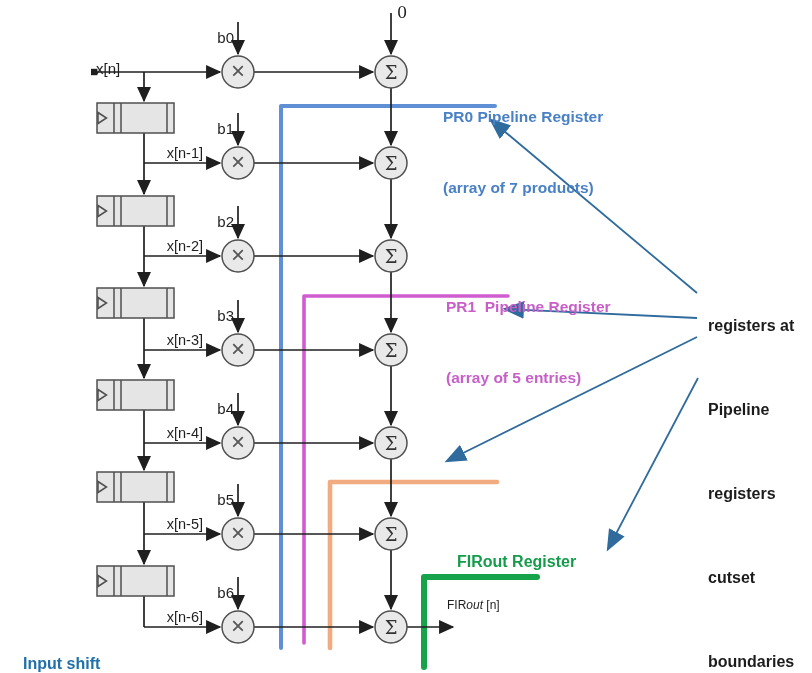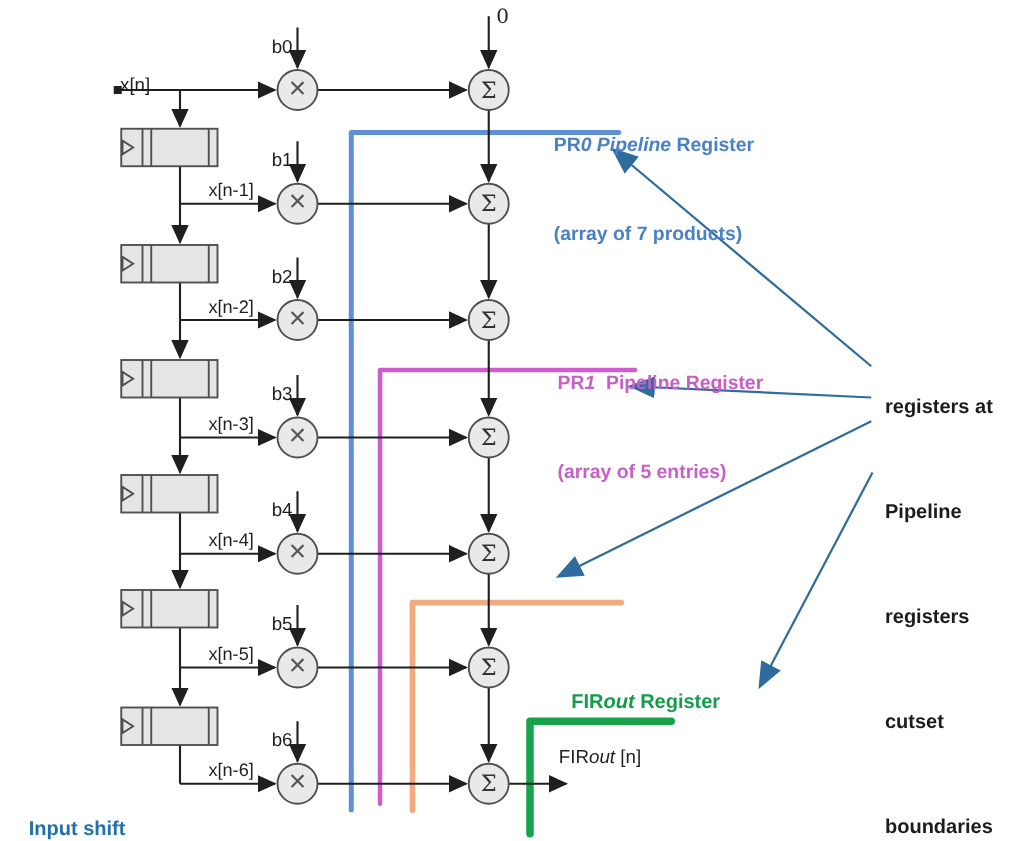--- a/index.html
+++ b/index.html
@@ -7,28 +7,28 @@
           font-family:"Liberation Sans",sans-serif;color:#1f1f1f;}
   #lineart{position:absolute;left:0;top:0;}
   .lbl{position:absolute;font-size:15px;color:#1f1f1f;white-space:pre;line-height:17px;}
   .coef{width:36px;text-align:right;}
   .dly{width:65px;text-align:right;font-size:14.5px;}
   .glyph{position:absolute;width:32px;height:32px;text-align:center;}
   .mul{line-height:30px;font-size:24px;color:#555;}
   .sum{line-height:33px;font-size:18px;color:#333;font-family:"DejaVu Serif",serif;}
   .serif{font-family:"DejaVu Serif",serif;}
   .ann{position:absolute;font-weight:bold;font-size:15.5px;line-height:23.5px;white-space:pre;}
-  .ann .it{font-style:italic;}
+  .ann .it{}
   .pr0t{color:#4a81c4;}
   .pr1t{color:#c75fc7;}
   .pr2t{color:#efa183;}
   .grnt{color:#149c4b;font-size:16px;}
   .inshift{color:#2171a8;font-size:16px;line-height:24px;}
   .note{color:#1c1c1c;font-size:16px;line-height:28px;}
-  .outlbl{font-size:15px;}
+  .outlbl{font-size:12px;}
   .outlbl .it{font-style:italic;}
 </style>
 </head>
 <body>
 
 <div id="canvas">
 
   <svg id="lineart" width="812" height="673" viewBox="0 0 812 673">
     <defs>
       <marker id="ah" markerWidth="10" markerHeight="9" refX="8.2" refY="4.5" orient="auto">

